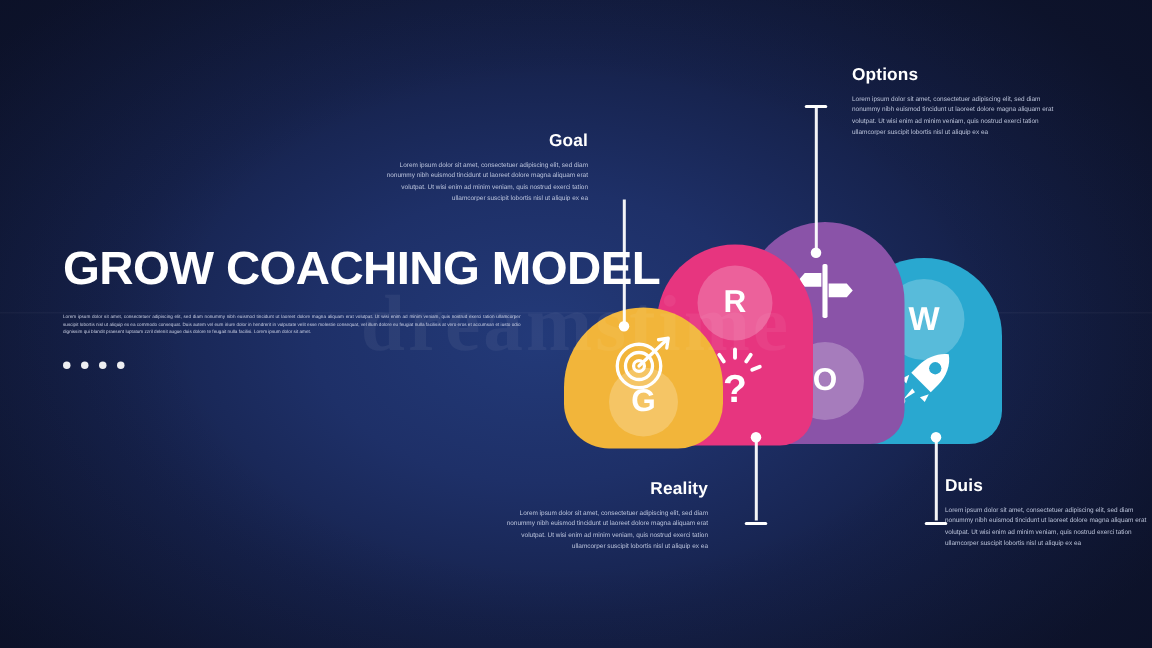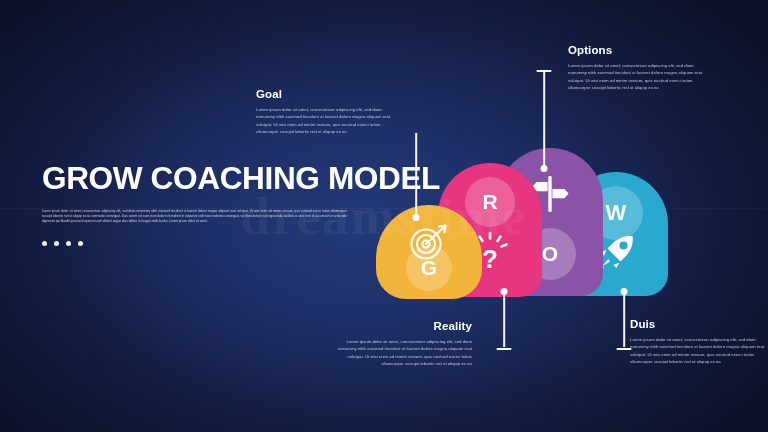--- a/index.html
+++ b/index.html
@@ -99,21 +99,21 @@
   #conn-will    { left:616px; top:288px; width:16px; height:62px; }
   #conn-will .dot  { top:0; }
   #conn-will .stem { top:4px; height:55px; }
   #conn-will .cap  { bottom:0; }
 
   
   .label-block { position:absolute; width:136px; z-index:8; }
   .label-block .hd { font-size:11.5px; font-weight:bold; color:#ffffff; letter-spacing:.1px; }
   .label-block .bd { margin-top:6px; font-size:4.3px; line-height:1.72; color:#cdd5ea; opacity:.9; }
 
-  #label-goal    { left:256px; top:88px;  }
+  #label-goal    { left:256px; top:88px;  text-align:right; }
   #label-options { left:568px; top:44px;  text-align:left;  }
   #label-reality { left:336px; top:320px; text-align:right; }
   #label-will    { left:630px; top:318px; text-align:left;  }
 
   
   .wm { position:absolute; inset:0; z-index:9; pointer-events:none;
         display:flex; align-items:center; justify-content:center; }
   .wm span { font-size:53px; font-weight:bold; color:rgba(255,255,255,.055);
              letter-spacing:2px; font-family:"Liberation Serif", serif; }
   .wm-strip { position:absolute; left:0; right:0; top:208px; height:1px;

